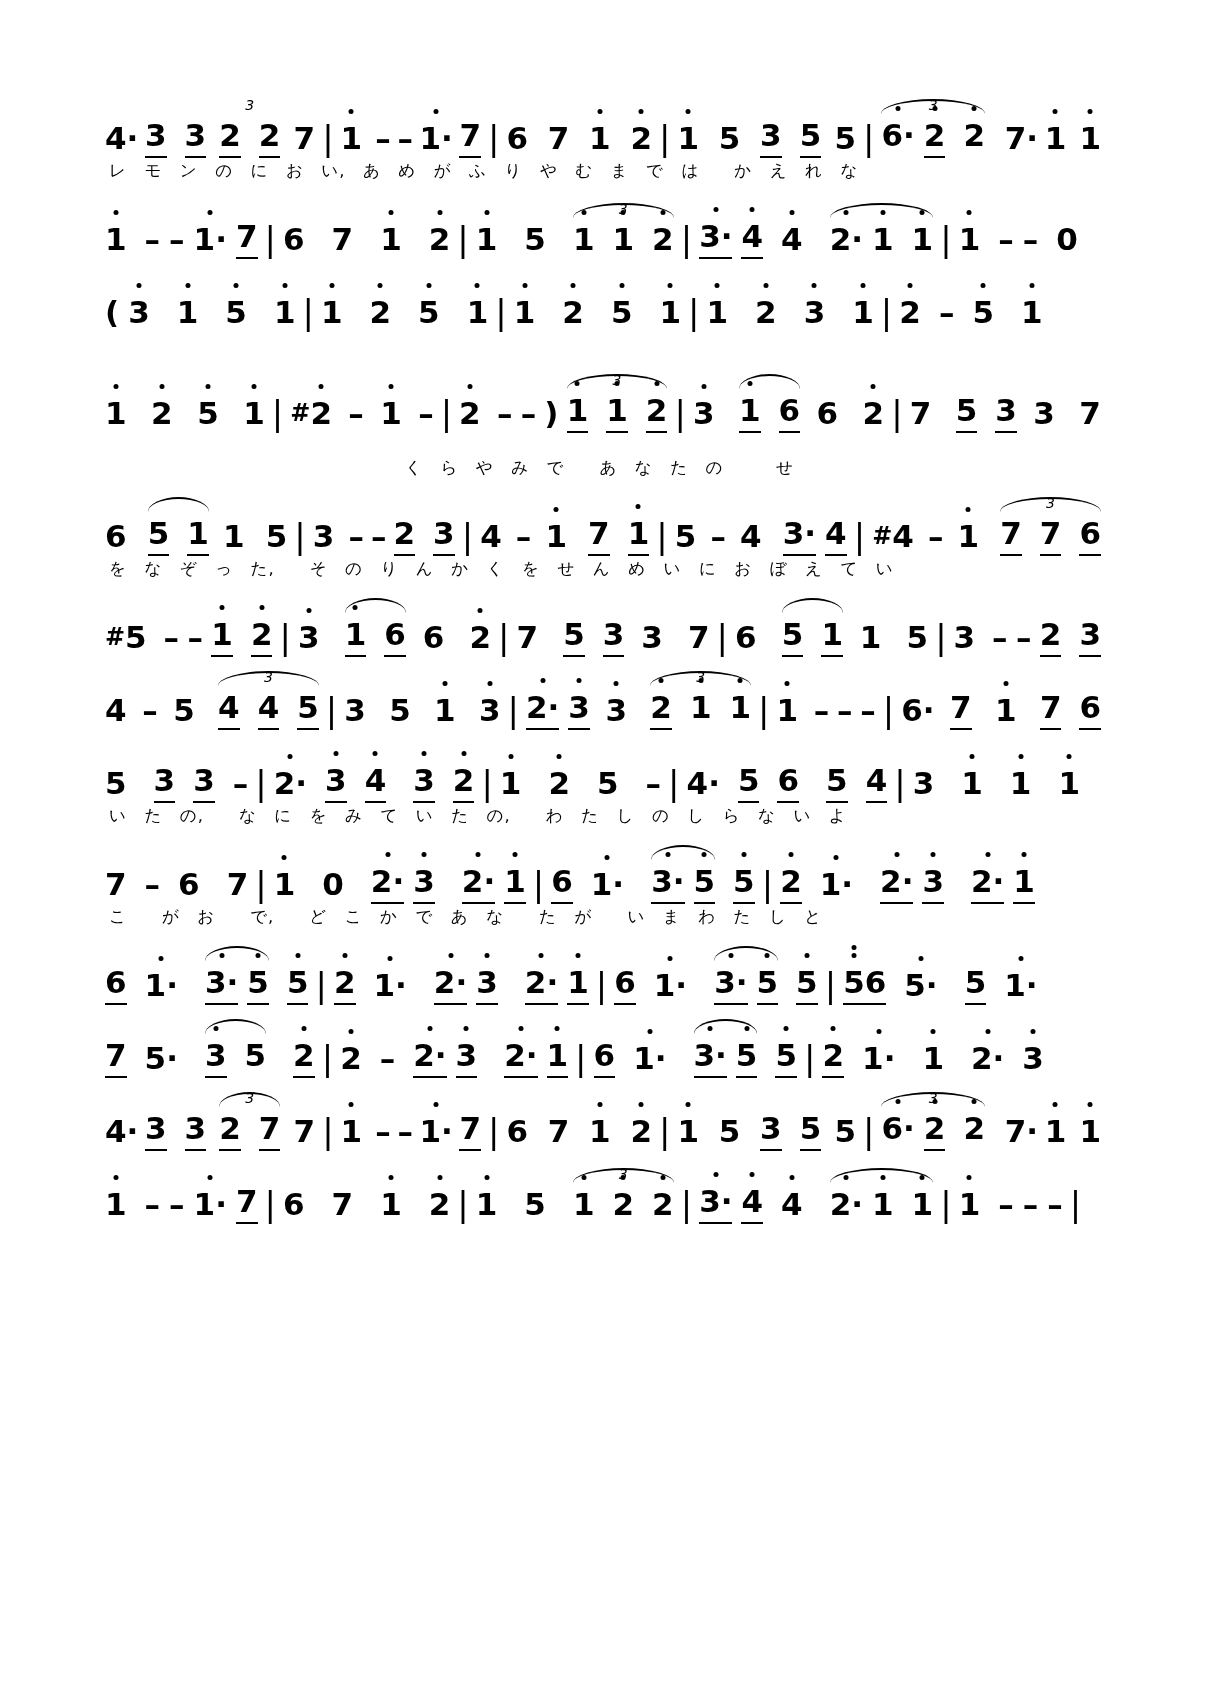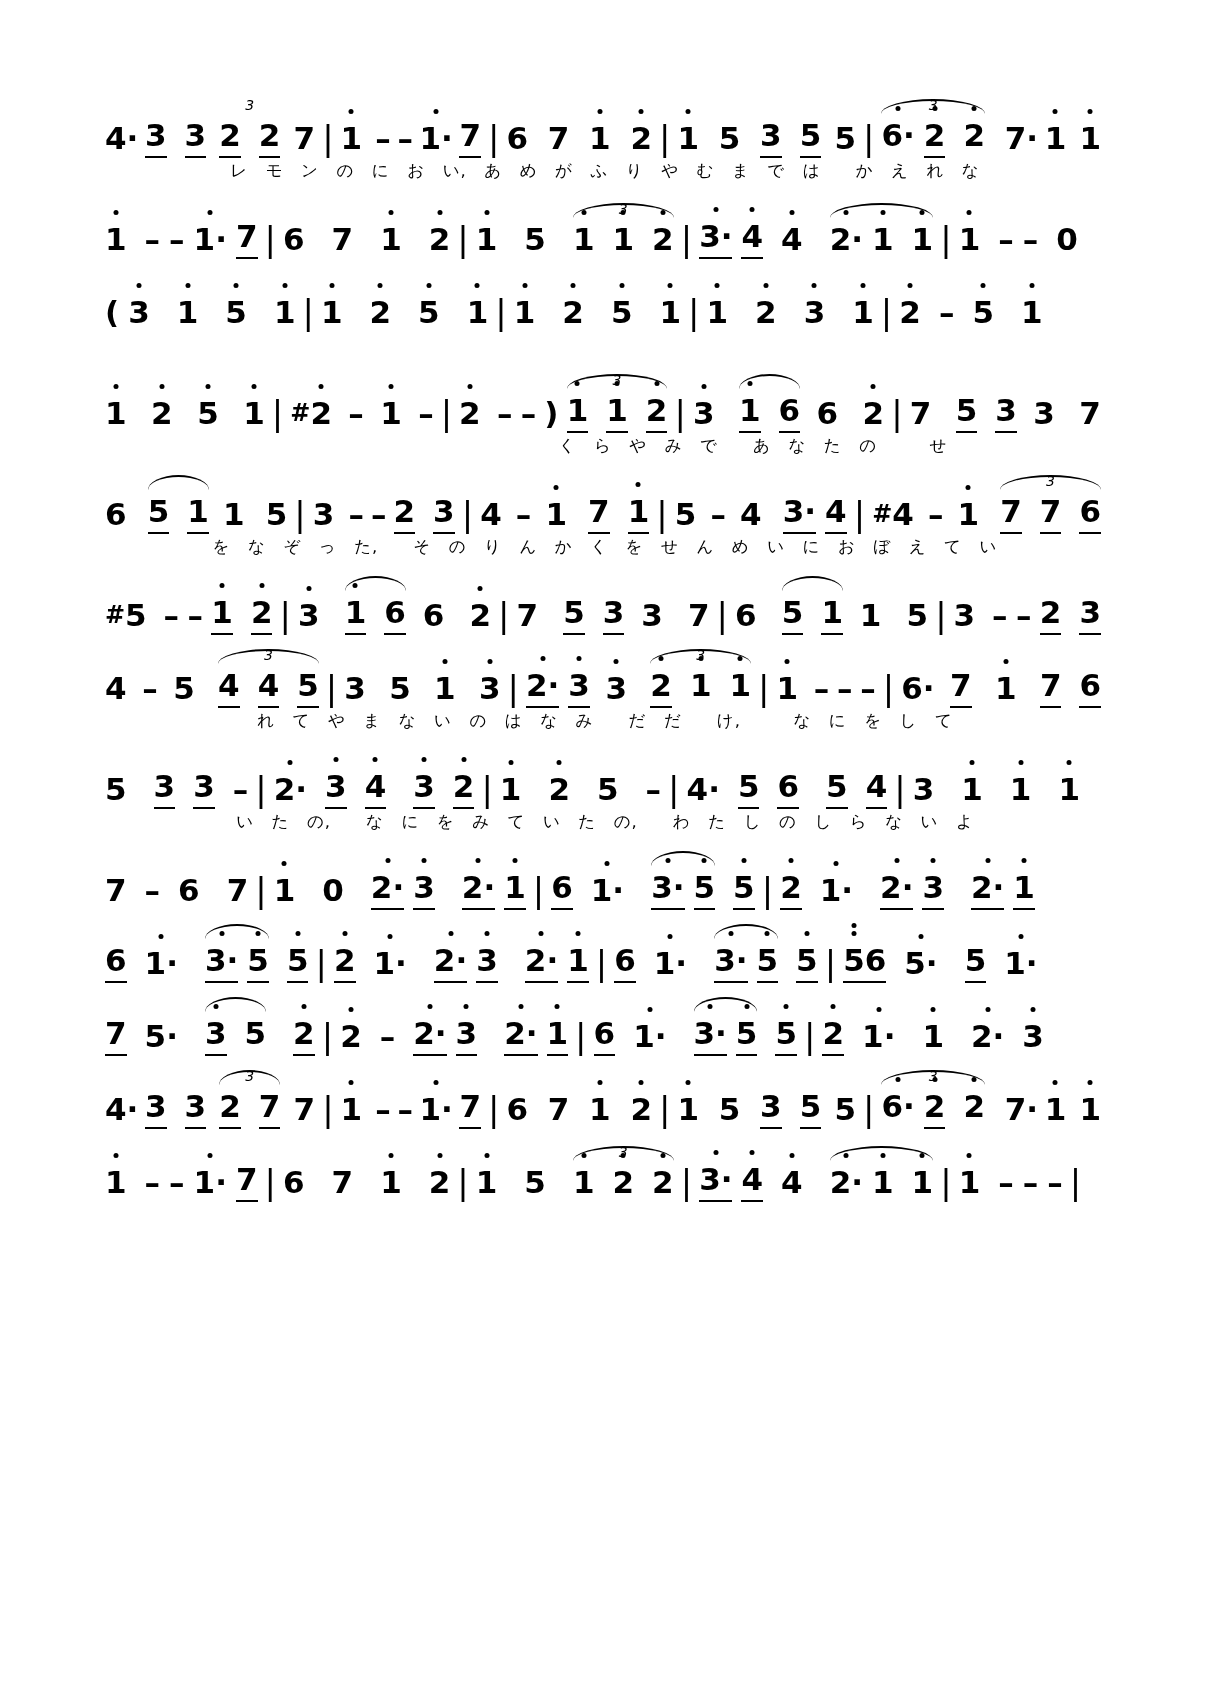--- a/index.html
+++ b/index.html
@@ -35,21 +35,20 @@
     letter-spacing: 0;
   }
   .lyr-row {
     display: block;
     white-space: pre;
     font-size: 16.5px;
     line-height: 26px;
     height: 28px;
     letter-spacing: 1px;
     padding-left: 4px;
-    text-align: center;
   }
   .tok {
     position: relative;
     display: inline-block;
     font-weight: 700;
     font-family: "DejaVu Sans", sans-serif;
   }
   .sp { display: inline-block; }
   
   .s1 { width: 9px; }
@@ -174,21 +173,21 @@
       <span class="tok dotup">1</span><span class="sp s3"></span><span class="tok dotup">2</span><span class="sp s3"></span><span class="tok dotup">5</span><span class="sp s3"></span><span class="tok dotup">1</span>
       <span class="bar">|</span>
       <span class="tok acc">#</span><span class="tok dotup">2</span><span class="sp s2"></span><span class="tok">–</span><span class="sp s2"></span><span class="tok dotup">1</span><span class="sp s2"></span><span class="tok">–</span>
       <span class="bar">|</span>
       <span class="tok dotup">2</span><span class="sp s2"></span><span class="tok">–</span><span class="sp s1"></span><span class="tok">–</span><span class="sp s1"></span><span class="tok">)</span><span class="sp s1"></span><span class="grp"><span class="slur"></span><span class="trip">3</span><span class="tok dotup ul1">1</span><span class="sp s2"></span><span class="tok dotup ul1">1</span><span class="sp s2"></span><span class="tok dotup ul1">2</span></span>
       <span class="bar">|</span>
       <span class="tok dotup">3</span><span class="sp s3"></span><span class="grp"><span class="slur"></span><span class="tok dotup ul1">1</span><span class="sp s2"></span><span class="tok ul1">6</span></span><span class="sp s2"></span><span class="tok">6</span><span class="sp s3"></span><span class="tok dotup">2</span>
       <span class="bar">|</span>
       <span class="tok">7</span><span class="sp s3"></span><span class="grp"><span class="tok ul1">5</span><span class="sp s2"></span><span class="tok ul1">3</span></span><span class="sp s2"></span><span class="tok">3</span><span class="sp s3"></span><span class="tok">7</span>
     </div>
-    <div class="lyr-row" style="padding-left:300px;">く　ら　や　み　で　　あ　な　た　の　　　せ</div>
+    <div class="lyr-row" style="padding-left:300px;margin-top:22px;">く　ら　や　み　で　　あ　な　た　の　　　せ</div>
   </div>
 
   <div class="system">
     <div class="notes-row">
       <span class="tok">6</span><span class="sp s3"></span><span class="grp"><span class="slur"></span><span class="tok ul1">5</span><span class="sp s2"></span><span class="tok ul1">1</span></span><span class="sp s2"></span><span class="tok">1</span><span class="sp s3"></span><span class="tok">5</span>
       <span class="bar">|</span>
       <span class="tok">3</span><span class="sp s2"></span><span class="tok">–</span><span class="sp s1"></span><span class="tok">–</span><span class="sp s1"></span><span class="grp"><span class="tok ul1">2</span><span class="sp s2"></span><span class="tok ul1">3</span></span>
       <span class="bar">|</span>
       <span class="tok">4</span><span class="sp s2"></span><span class="tok">–</span><span class="sp s2"></span><span class="tok dotup">1</span><span class="sp s3"></span><span class="grp"><span class="tok ul1">7</span><span class="sp s2"></span><span class="tok dotup ul1">1</span></span>
       <span class="bar">|</span>
@@ -218,21 +217,20 @@
       <span class="tok">4</span><span class="sp s2"></span><span class="tok">–</span><span class="sp s2"></span><span class="tok">5</span><span class="sp s3"></span><span class="grp"><span class="slur"></span><span class="trip">3</span><span class="tok ul1">4</span><span class="sp s2"></span><span class="tok ul1">4</span><span class="sp s2"></span><span class="tok ul1">5</span></span>
       <span class="bar">|</span>
       <span class="tok">3</span><span class="sp s3"></span><span class="tok">5</span><span class="sp s3"></span><span class="tok dotup">1</span><span class="sp s3"></span><span class="tok dotup">3</span>
       <span class="bar">|</span>
       <span class="grp"><span class="tok dotup ul1">2<span class="augdot">·</span></span><span class="sp s1"></span><span class="tok dotup ul1">3</span></span><span class="sp s2"></span><span class="tok dotup">3</span><span class="sp s3"></span><span class="grp"><span class="slur"></span><span class="trip">3</span><span class="tok dotup ul1">2</span><span class="sp s2"></span><span class="tok dotup">1</span><span class="sp s2"></span><span class="tok dotup">1</span></span>
       <span class="bar">|</span>
       <span class="tok dotup">1</span><span class="sp s2"></span><span class="tok">–</span><span class="sp s1"></span><span class="tok">–</span><span class="sp s1"></span><span class="tok">–</span>
       <span class="bar">|</span>
       <span class="tok">6<span class="augdot">·</span></span><span class="sp s2"></span><span class="tok ul1">7</span><span class="sp s3"></span><span class="tok dotup">1</span><span class="sp s3"></span><span class="grp"><span class="tok ul1">7</span><span class="sp s2"></span><span class="tok ul1">6</span></span>
     </div>
-    <div class="lyr-row">れ　て　や　ま　な　い　の　は　な　み　　だ　だ　　け,　　　な　に　を　し　て</div>
   </div>
 
   <div class="system">
     <div class="notes-row">
       <span class="tok">5</span><span class="sp s3"></span><span class="grp"><span class="tok ul1">3</span><span class="sp s2"></span><span class="tok ul1">3</span></span><span class="sp s2"></span><span class="tok">–</span>
       <span class="bar">|</span>
       <span class="tok dotup">2<span class="augdot">·</span></span><span class="sp s2"></span><span class="grp"><span class="tok dotup ul1">3</span><span class="sp s2"></span><span class="tok dotup ul1">4</span></span><span class="sp s3"></span><span class="grp"><span class="tok dotup ul1">3</span><span class="sp s2"></span><span class="tok dotup ul1">2</span></span>
       <span class="bar">|</span>
       <span class="tok dotup">1</span><span class="sp s3"></span><span class="tok dotup">2</span><span class="sp s3"></span><span class="tok">5</span><span class="sp s3"></span><span class="tok">–</span>
       <span class="bar">|</span>
@@ -246,20 +244,21 @@
   <div class="system">
     <div class="notes-row">
       <span class="tok">7</span><span class="sp s2"></span><span class="tok">–</span><span class="sp s2"></span><span class="tok">6</span><span class="sp s3"></span><span class="tok">7</span>
       <span class="bar">|</span>
       <span class="tok dotup">1</span><span class="sp s3"></span><span class="tok">0</span><span class="sp s3"></span><span class="grp"><span class="tok dotup ul1">2<span class="augdot">·</span></span><span class="sp s1"></span><span class="tok dotup ul1">3</span></span><span class="sp s3"></span><span class="grp"><span class="tok dotup ul1">2<span class="augdot">·</span></span><span class="sp s1"></span><span class="tok dotup ul1">1</span></span>
       <span class="bar">|</span>
       <span class="tok ul1">6</span><span class="sp s2"></span><span class="tok dotup">1<span class="augdot">·</span></span><span class="sp s3"></span><span class="grp"><span class="slur"></span><span class="tok dotup ul1">3<span class="augdot">·</span></span><span class="sp s1"></span><span class="tok dotup ul1">5</span></span><span class="sp s2"></span><span class="tok dotup ul1">5</span>
       <span class="bar">|</span>
       <span class="tok dotup ul1">2</span><span class="sp s2"></span><span class="tok dotup">1<span class="augdot">·</span></span><span class="sp s3"></span><span class="grp"><span class="tok dotup ul1">2<span class="augdot">·</span></span><span class="sp s1"></span><span class="tok dotup ul1">3</span></span><span class="sp s3"></span><span class="grp"><span class="tok dotup ul1">2<span class="augdot">·</span></span><span class="sp s1"></span><span class="tok dotup ul1">1</span></span>
     </div>
+    <div class="lyr-row">こ　　が　お　　で,　　ど　こ　か　で　あ　な　　た　が　　い　ま　わ　た　し　と</div>
   </div>
 
   <div class="system">
     <div class="notes-row">
       <span class="tok ul1">6</span><span class="sp s2"></span><span class="tok dotup">1<span class="augdot">·</span></span><span class="sp s3"></span><span class="grp"><span class="slur"></span><span class="tok dotup ul1">3<span class="augdot">·</span></span><span class="sp s1"></span><span class="tok dotup ul1">5</span></span><span class="sp s2"></span><span class="tok dotup ul1">5</span>
       <span class="bar">|</span>
       <span class="tok dotup ul1">2</span><span class="sp s2"></span><span class="tok dotup">1<span class="augdot">·</span></span><span class="sp s3"></span><span class="grp"><span class="tok dotup ul1">2<span class="augdot">·</span></span><span class="sp s1"></span><span class="tok dotup ul1">3</span></span><span class="sp s3"></span><span class="grp"><span class="tok dotup ul1">2<span class="augdot">·</span></span><span class="sp s1"></span><span class="tok dotup ul1">1</span></span>
       <span class="bar">|</span>
       <span class="tok ul1">6</span><span class="sp s2"></span><span class="tok dotup">1<span class="augdot">·</span></span><span class="sp s3"></span><span class="grp"><span class="slur"></span><span class="tok dotup ul1">3<span class="augdot">·</span></span><span class="sp s1"></span><span class="tok dotup ul1">5</span></span><span class="sp s2"></span><span class="tok dotup ul1">5</span>
       <span class="bar">|</span>

